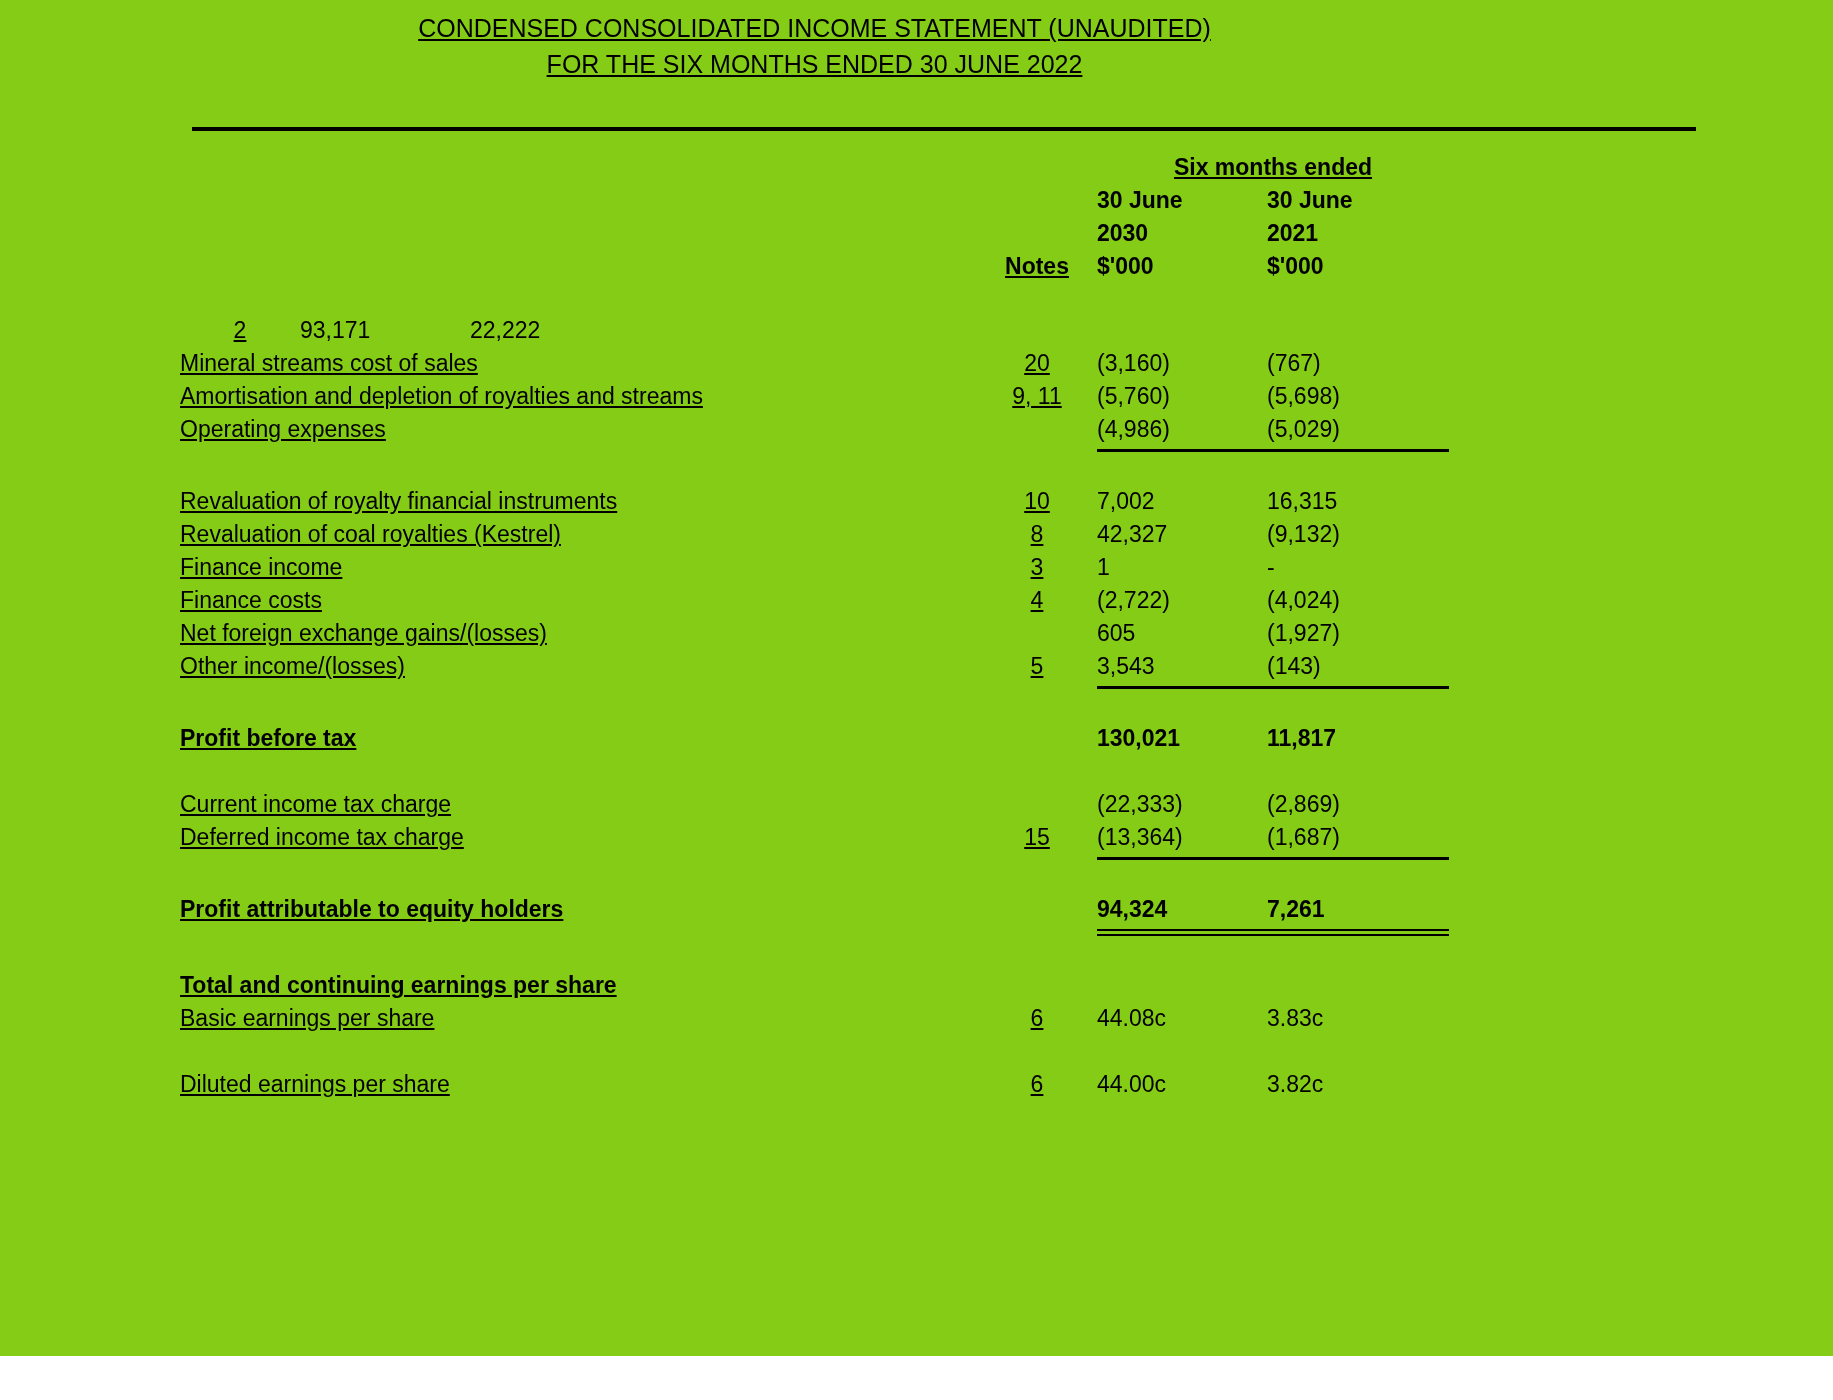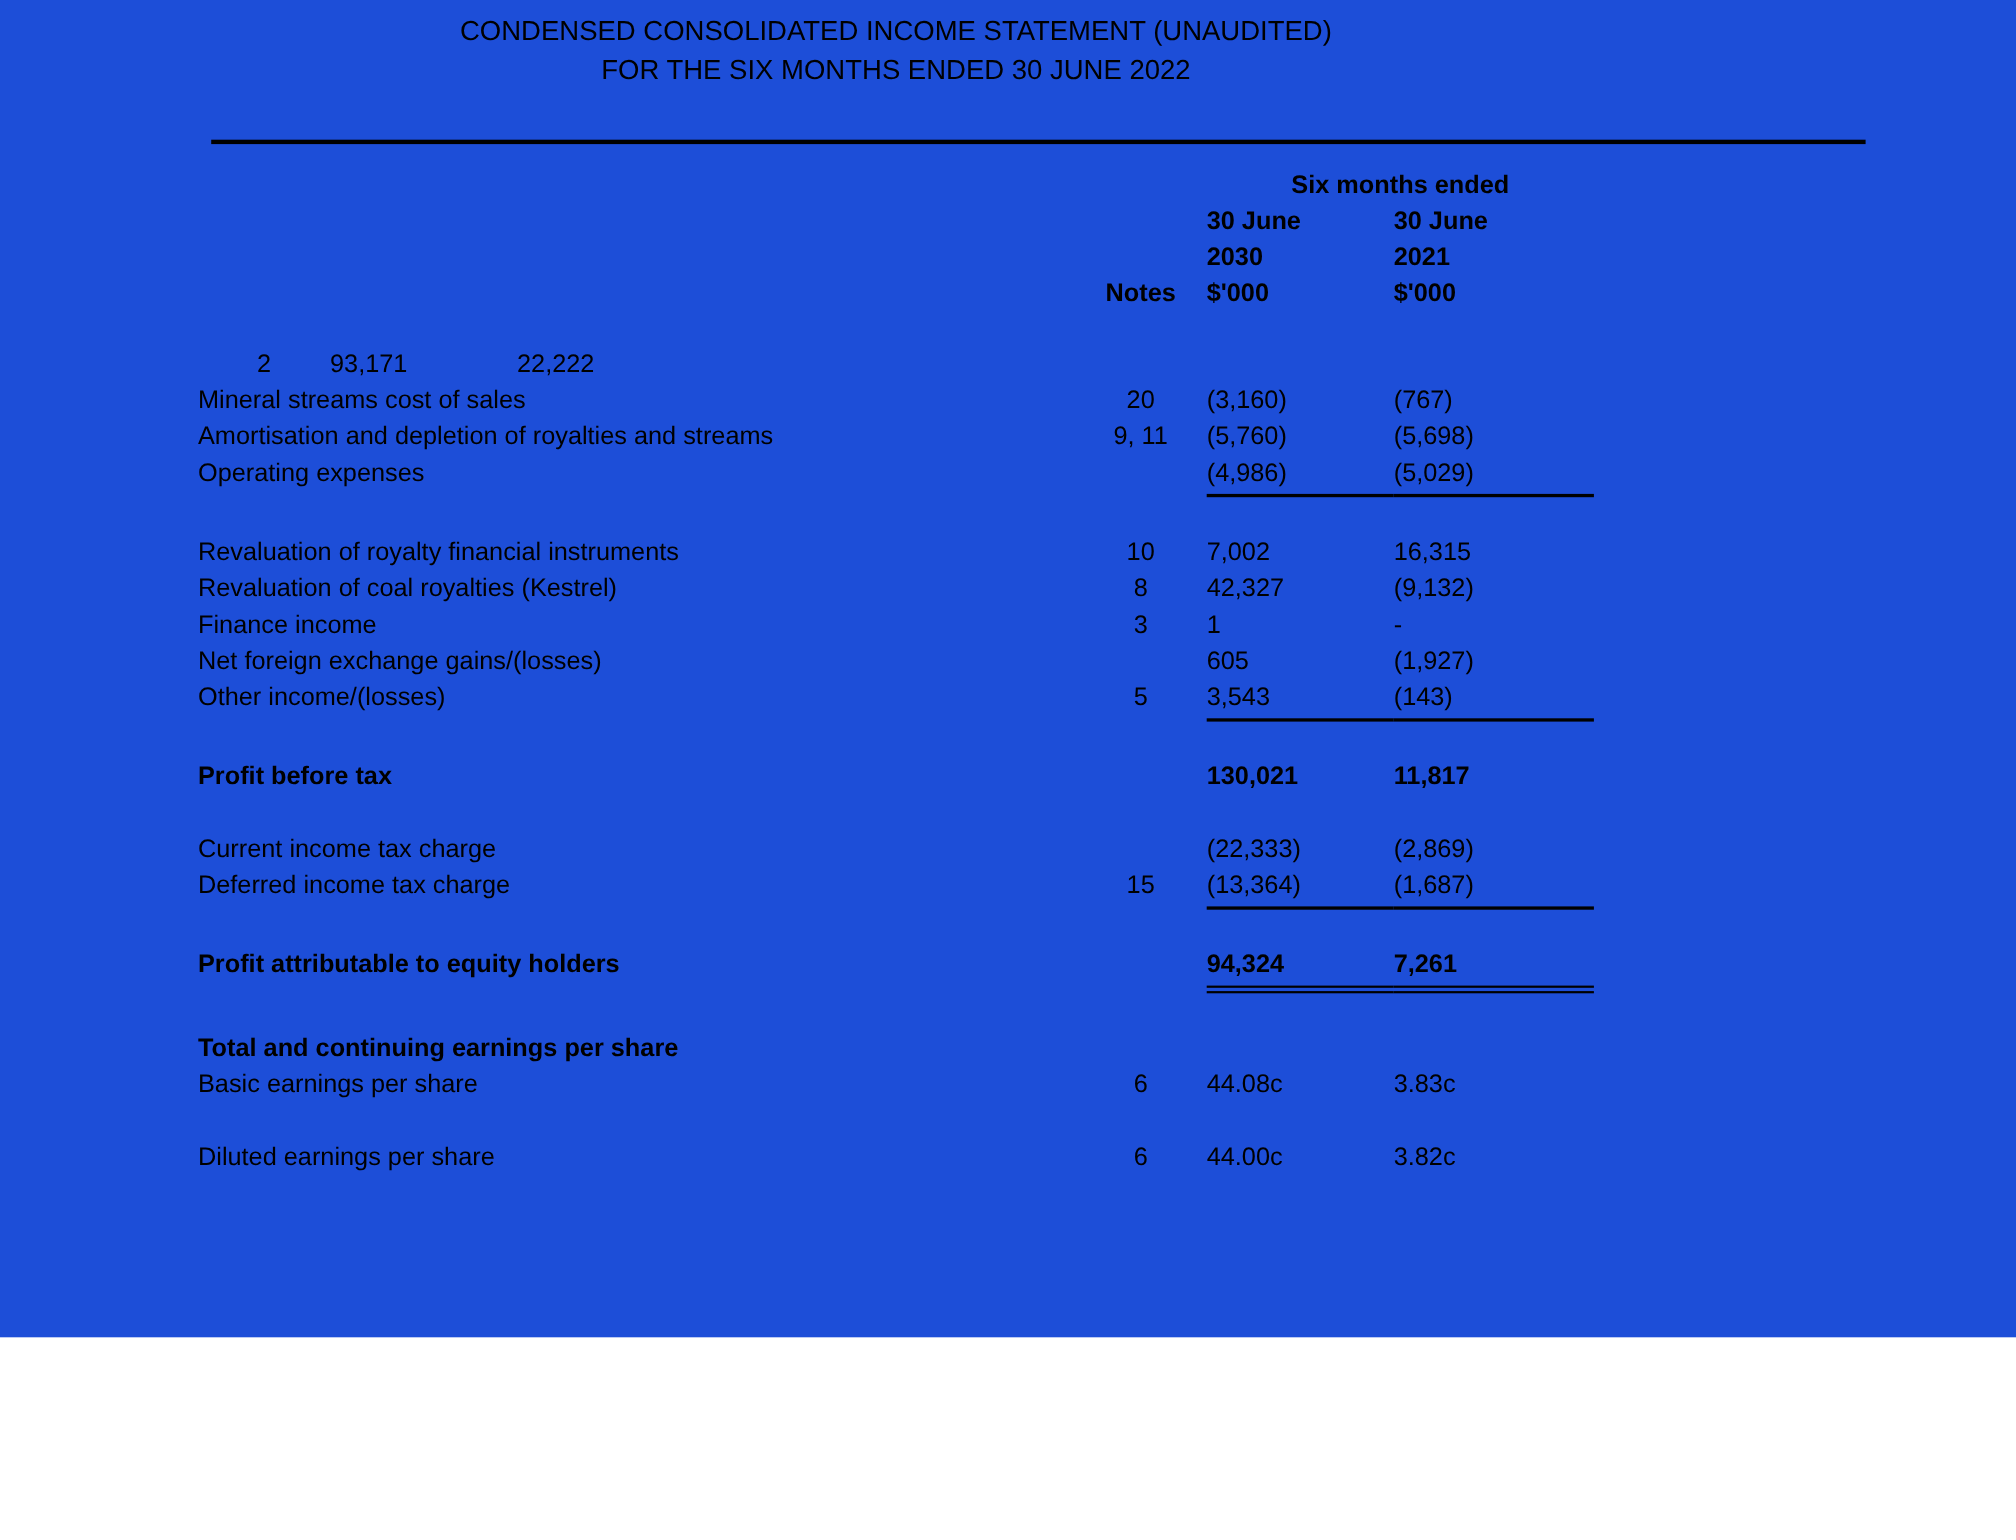--- a/index.html
+++ b/index.html
@@ -1,24 +1,25 @@
 <!DOCTYPE html>
 <html><head>
 <meta charset="utf-8">
 <style>
   html,body { margin:0; padding:0; background:#ffffff; }
   .page {
     position: relative;
     width: 1833px;
-    height: 1216px;
-    background: #1d4ed8;
+    height: 1356px;
+    background: #84cc16;
     color: #000000;
     font-family: "Liberation Sans", sans-serif;
     font-size: 23px;
     overflow: hidden;
+    text-decoration: underline;
   }
   .doc-title {
     width: 1269px;
     margin-left: 180px;
     padding-top: 10px;
     text-align: center;
     font-size: 25px;
     line-height: 36px;
   }
   .top-rule {
@@ -129,20 +130,26 @@
     <div class="c-val c-2022"><span class="num">42,327</span></div>
     <div class="c-val c-2021"><span class="num paren">(9,132)</span></div>
   </div>
         <div class="row">
     <div class="c-label">Finance income</div>
     <div class="c-note">3</div>
     <div class="c-val c-2022"><span class="num">1</span></div>
     <div class="c-val c-2021"><span class="num">-</span></div>
   </div>
         <div class="row">
+    <div class="c-label">Finance costs</div>
+    <div class="c-note">4</div>
+    <div class="c-val c-2022"><span class="num paren">(2,722)</span></div>
+    <div class="c-val c-2021"><span class="num paren">(4,024)</span></div>
+  </div>
+        <div class="row">
     <div class="c-label">Net foreign exchange gains/(losses)</div>
     <div class="c-note"></div>
     <div class="c-val c-2022"><span class="num">605</span></div>
     <div class="c-val c-2021"><span class="num paren">(1,927)</span></div>
   </div>
         <div class="row">
     <div class="c-label">Other income/(losses)</div>
     <div class="c-note">5</div>
     <div class="c-val c-2022 u1"><span class="num">3,543</span></div>
     <div class="c-val c-2021 u1"><span class="num paren">(143)</span></div>

